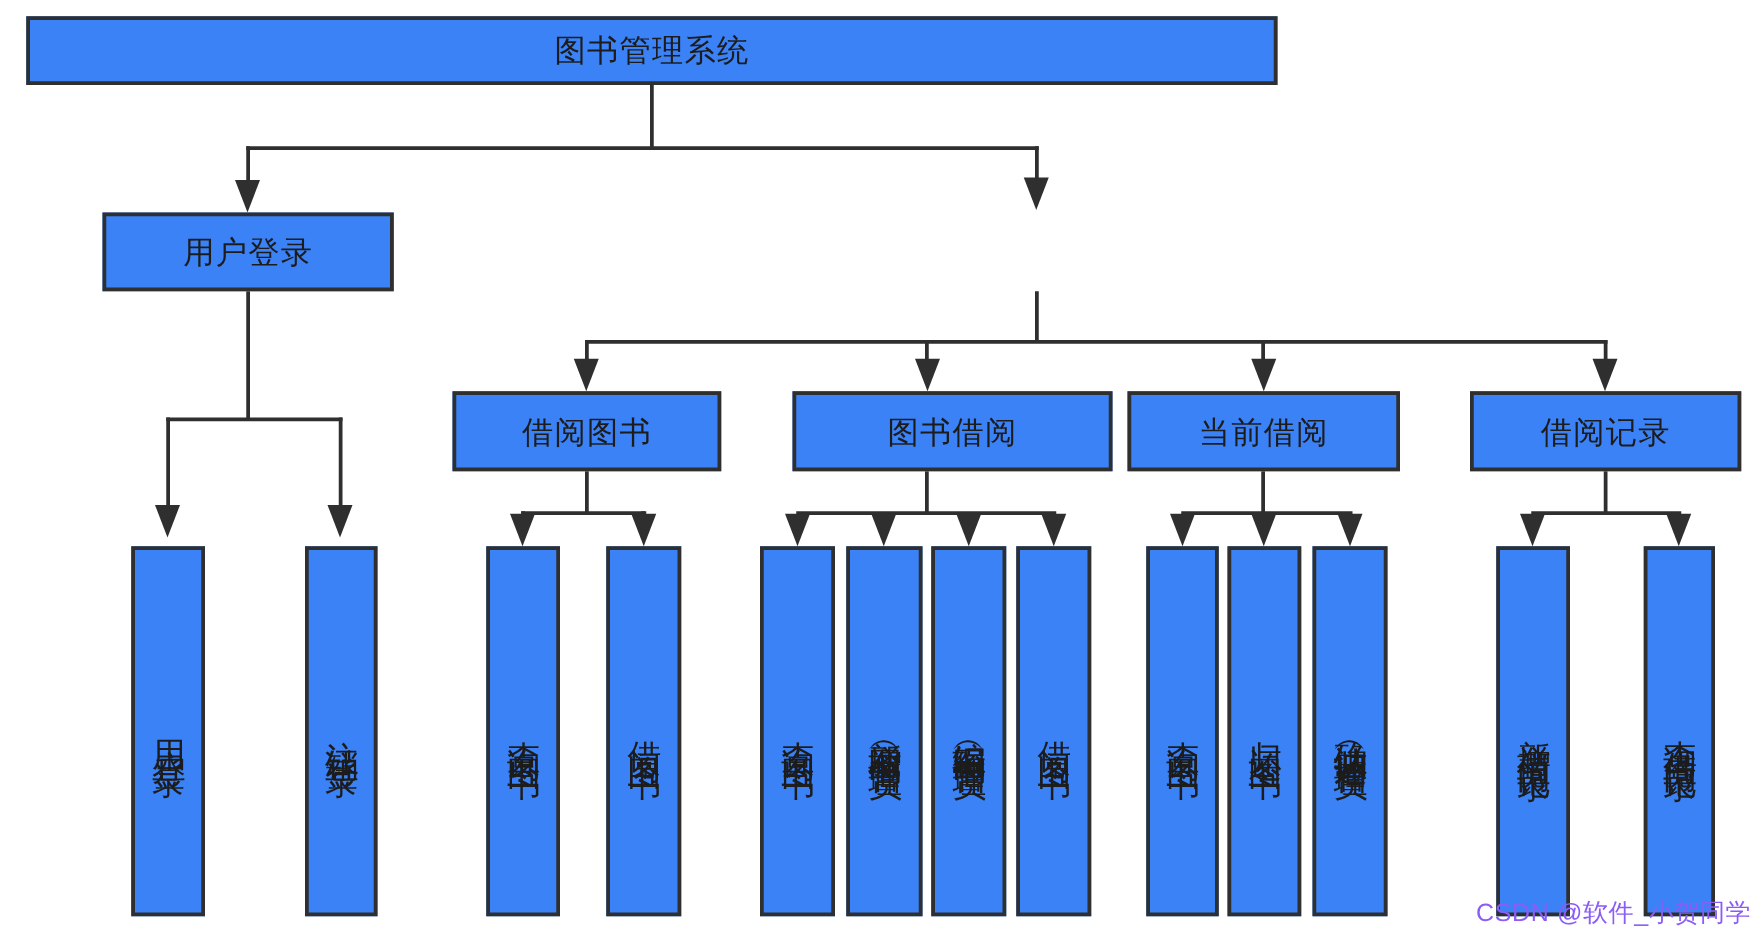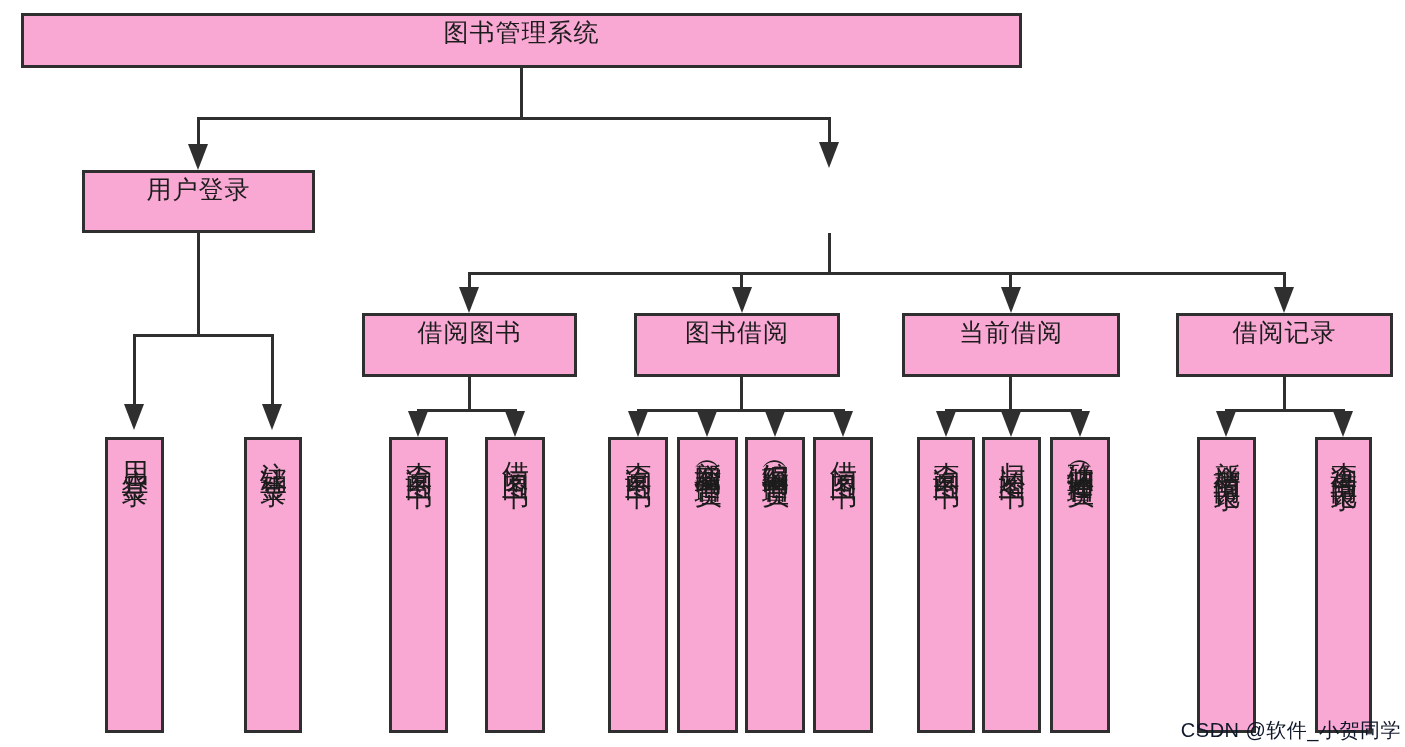--- a/index.html
+++ b/index.html
@@ -1,38 +1,38 @@
 <!DOCTYPE html>
 <html><head>
 <meta charset="utf-8">
 <style>
   html,body{margin:0;padding:0;background:#ffffff;}
   .stage{
     position:relative;width:1405px;height:747px;background:#ffffff;overflow:hidden;
     font-family:"Liberation Sans","DejaVu Sans",sans-serif;color:#1c1c1c;
   }
   .box{
-    position:absolute;box-sizing:border-box;border:3px solid #2f2f2f;background:#f9a8d4;
-    display:flex;align-items:flex-start;justify-content:center;
+    position:absolute;box-sizing:border-box;border:3px solid #2f2f2f;background:#3b82f6;
+    display:flex;align-items:center;justify-content:center;
   }
   .hlabel{font-size:25px;letter-spacing:1px;white-space:nowrap;}
   .leaf span{
     writing-mode:vertical-rl;text-orientation:mixed;
     font-size:27px;letter-spacing:7px;line-height:1;white-space:nowrap;
   }
   .leaf.mid span{letter-spacing:5px;}
   .leaf.tight span{letter-spacing:3px;}
   .ln{position:absolute;background:#2f2f2f;}
   .ar{
     position:absolute;width:0;height:0;
     border-left:10px solid transparent;border-right:10px solid transparent;
     border-top:26px solid #2f2f2f;
   }
   .watermark{
-    position:absolute;right:4px;top:717px;font-size:20px;color:#0f172a;
+    position:absolute;right:4px;top:717px;font-size:20px;color:#8b5cf6;
     letter-spacing:0.5px;white-space:nowrap;
   }
 </style>
 </head>
 <body>
 
 <div class="stage">
 
   <i class="ln" style="left:520px;top:68px;width:3px;height:50px"></i>
   <i class="ln" style="left:197px;top:117px;width:634px;height:3px"></i>
@@ -88,21 +88,21 @@
     <span class="hlabel">图书管理系统</span>
   </div>
 
   <div class="box" style="left:82px;top:170px;width:233px;height:63px">
     <span class="hlabel">用户登录</span>
   </div>
 
   <div class="box" style="left:362px;top:313px;width:215px;height:64px">
     <span class="hlabel">借阅图书</span>
   </div>
-  <div class="box" style="left:634px;top:313px;width:206px;height:64px">
+  <div class="box" style="left:634px;top:313px;width:256px;height:64px">
     <span class="hlabel">图书借阅</span>
   </div>
   <div class="box" style="left:902px;top:313px;width:218px;height:64px">
     <span class="hlabel">当前借阅</span>
   </div>
   <div class="box" style="left:1176px;top:313px;width:217px;height:64px">
     <span class="hlabel">借阅记录</span>
   </div>
 
   <div class="box leaf" style="left:105px;top:437px;width:59px;height:296px">

